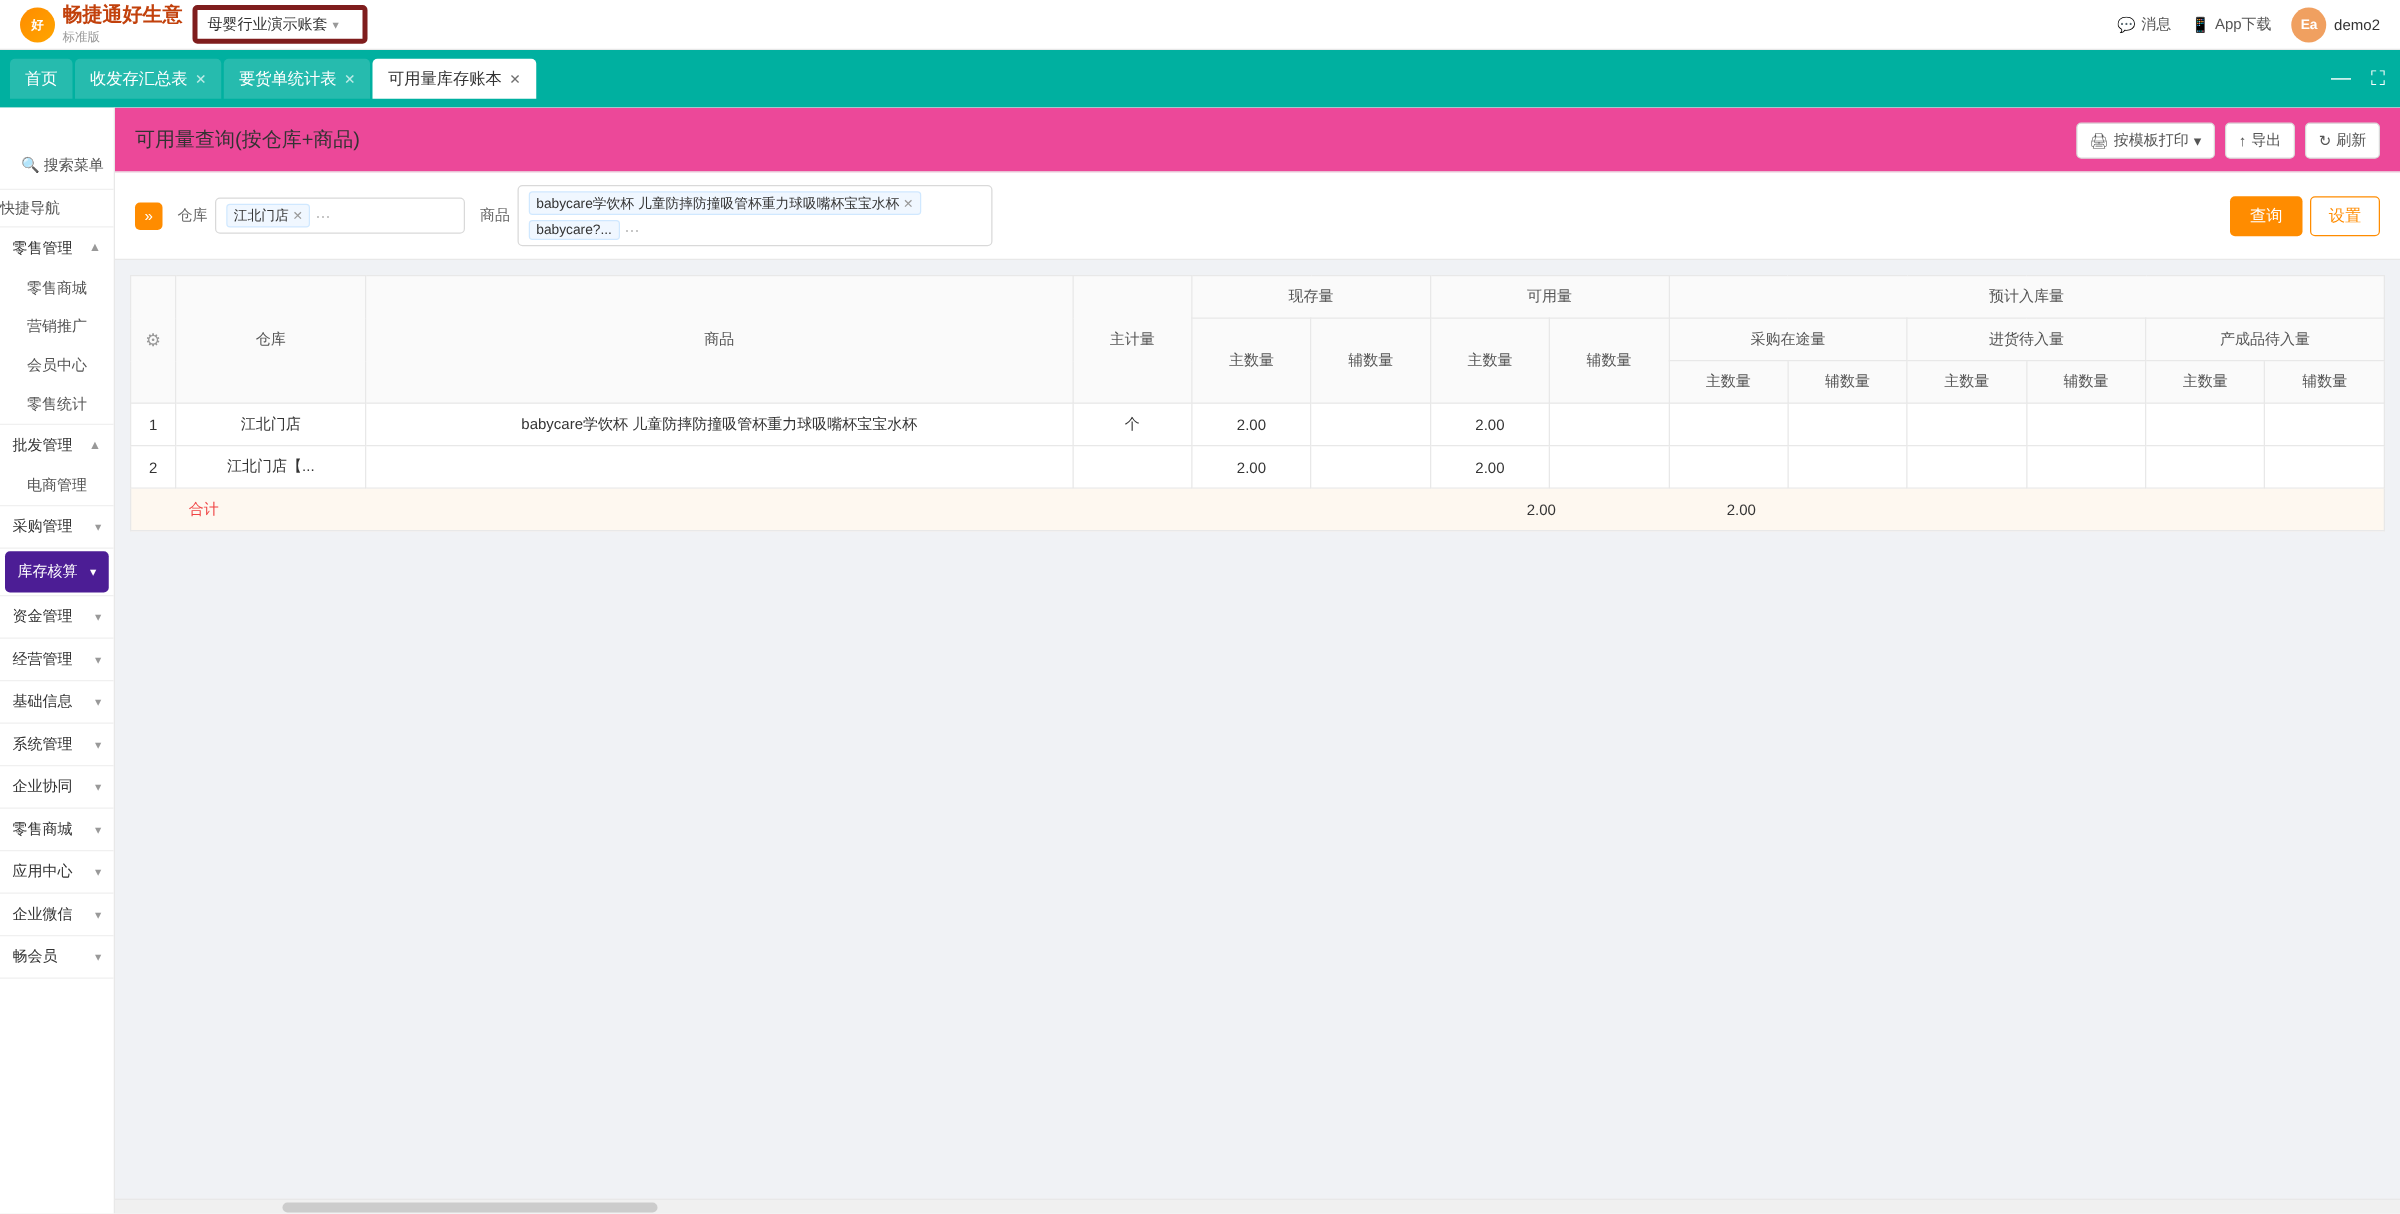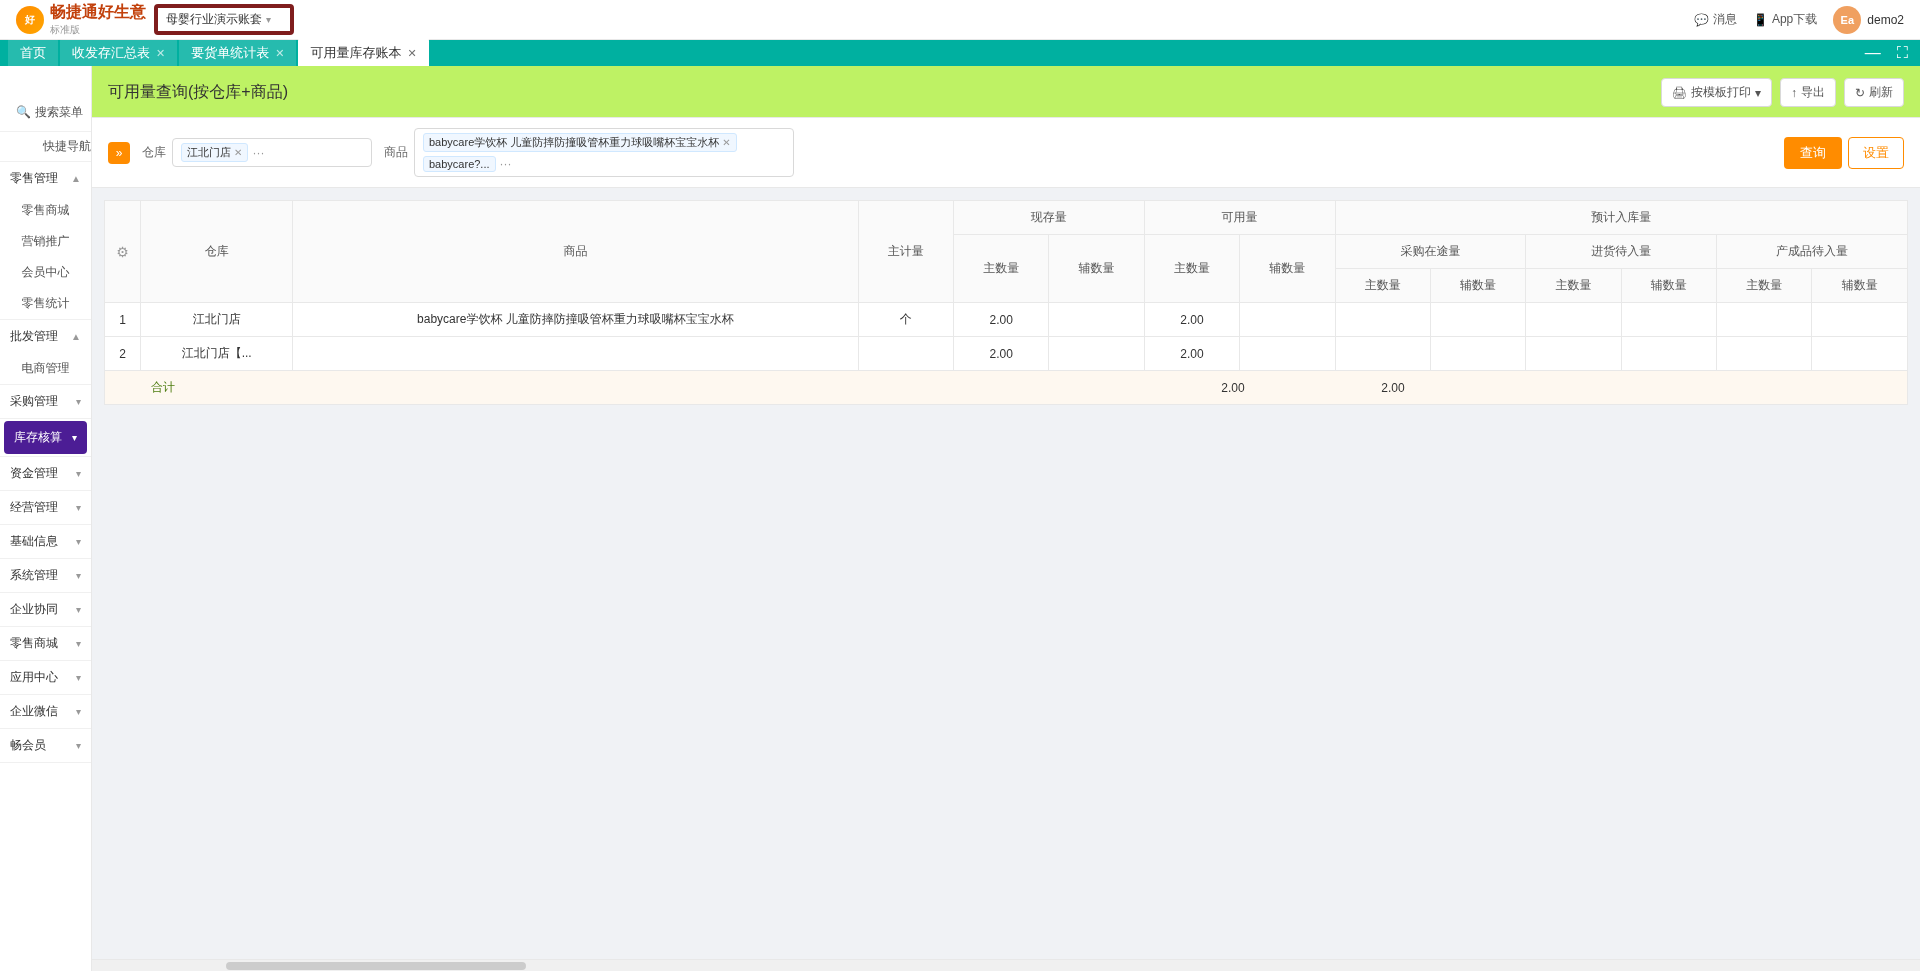--- a/index.html
+++ b/index.html
@@ -25,21 +25,21 @@
     .industry-selector .arrow { color: #999; font-size: 10px; }
 
     .top-bar-right { display: flex; align-items: center; gap: 16px; }
     .top-bar-icon { display: flex; align-items: center; gap: 4px; font-size: 12px; color: #555; cursor: pointer; }
     .avatar { width: 28px; height: 28px; border-radius: 50%; background: #f0a060; display: flex; align-items: center; justify-content: center; color: white; font-size: 11px; font-weight: bold; overflow: hidden; }
     .user-name { font-size: 12px; color: #333; cursor: pointer; }
 
     
     .tab-bar {
       background: #00b0a0;
-      height: 26px;
+      height: 46px;
       display: flex;
       align-items: center;
       padding: 0 8px;
       flex-shrink: 0;
       gap: 2px;
     }
     .tab-item {
       height: 32px;
       display: flex;
       align-items: center;
@@ -88,21 +88,21 @@
       cursor: pointer;
       text-align: right;
       margin-top: 28px;
     }
     .sidebar-nav {
       padding: 6px 0;
       font-size: 12px;
       color: #555;
       border-bottom: 1px solid #f0f0f0;
       cursor: pointer;
-      text-align: right;
+      text-align: left;
     }
     .sidebar-section {
       border-bottom: 1px solid #f0f0f0;
     }
     .sidebar-section-header {
       display: flex;
       align-items: center;
       justify-content: space-between;
       padding: 8px 10px;
       font-size: 12px;
@@ -123,21 +123,21 @@
     .content-area {
       flex: 1;
       display: flex;
       flex-direction: column;
       overflow: hidden;
       background: #f0f2f5;
     }
 
     
     .page-header {
-      background: #bef264;
+      background: #ec4899;
       padding: 12px 16px 0 16px;
       display: flex;
       align-items: center;
       justify-content: space-between;
       border-bottom: 1px solid #e8e8e8;
       flex-shrink: 0;
     }
     .page-title { font-size: 16px; color: #333; font-weight: 500; padding-bottom: 10px; }
     .page-header-actions { display: flex; align-items: center; gap: 8px; padding-bottom: 10px; }
     .header-btn {
@@ -570,21 +570,21 @@
     <td></td>
     <td></td>
     <td></td>
     <td></td>
   </tr>
           </tbody>
       </table>
 
       <div style="background:#fef8f0;border:1px solid #e8e8e8;border-top:none;display:flex;align-items:center;padding:8px 0;">
         <div style="width:36px;min-width:36px;"></div>
-        <div style="font-size:12px;font-weight:500;color:#4d7c0f;padding:0 10px;white-space:nowrap;">合计</div>
+        <div style="font-size:12px;font-weight:500;color:#ef4444;padding:0 10px;white-space:nowrap;">合计</div>
         <div style="flex:1;display:flex;">
 
           <div style="flex:2;min-width:300px;"></div>
 
           <div style="width:60px;text-align:center;"></div>
 
           <div style="width:80px;text-align:center;font-size:12px;font-weight:500;color:#333;">2.00</div>
 
           <div style="width:80px;text-align:center;"></div>
 

